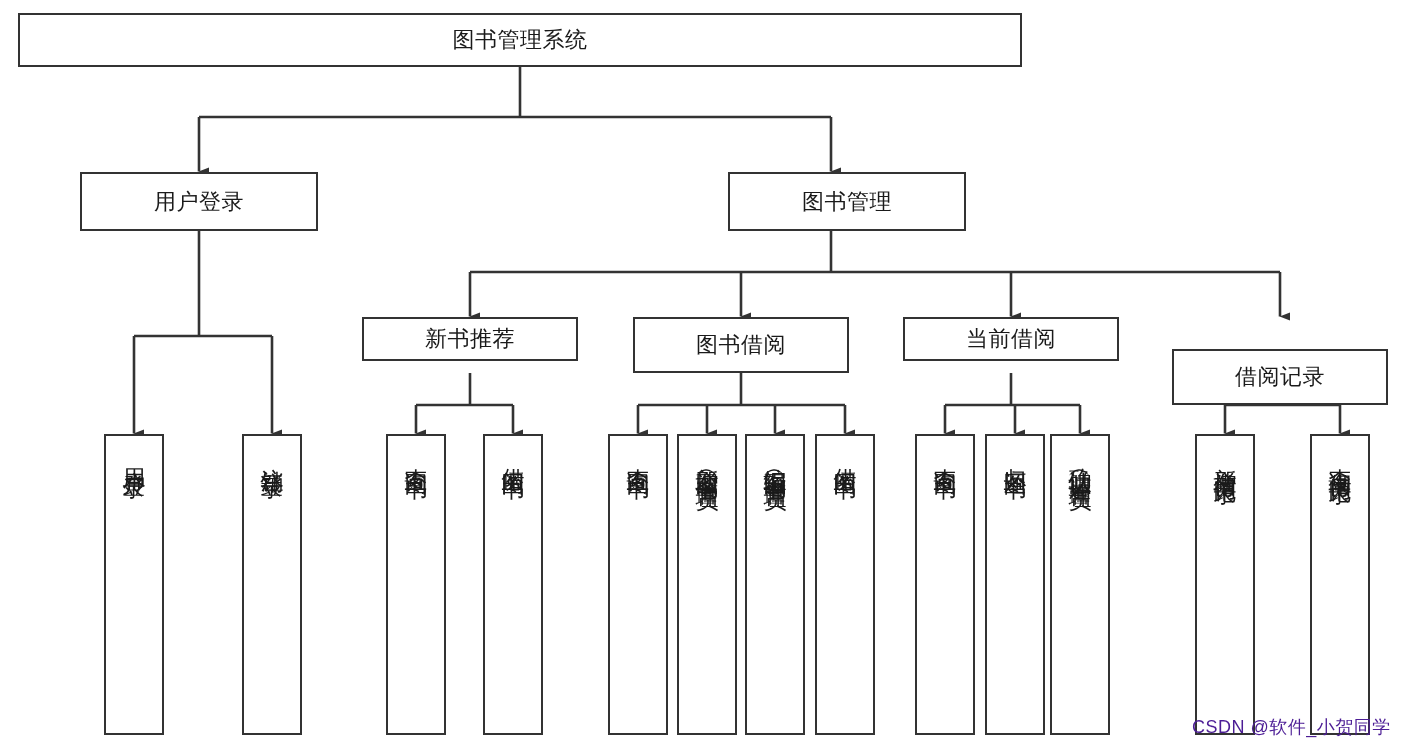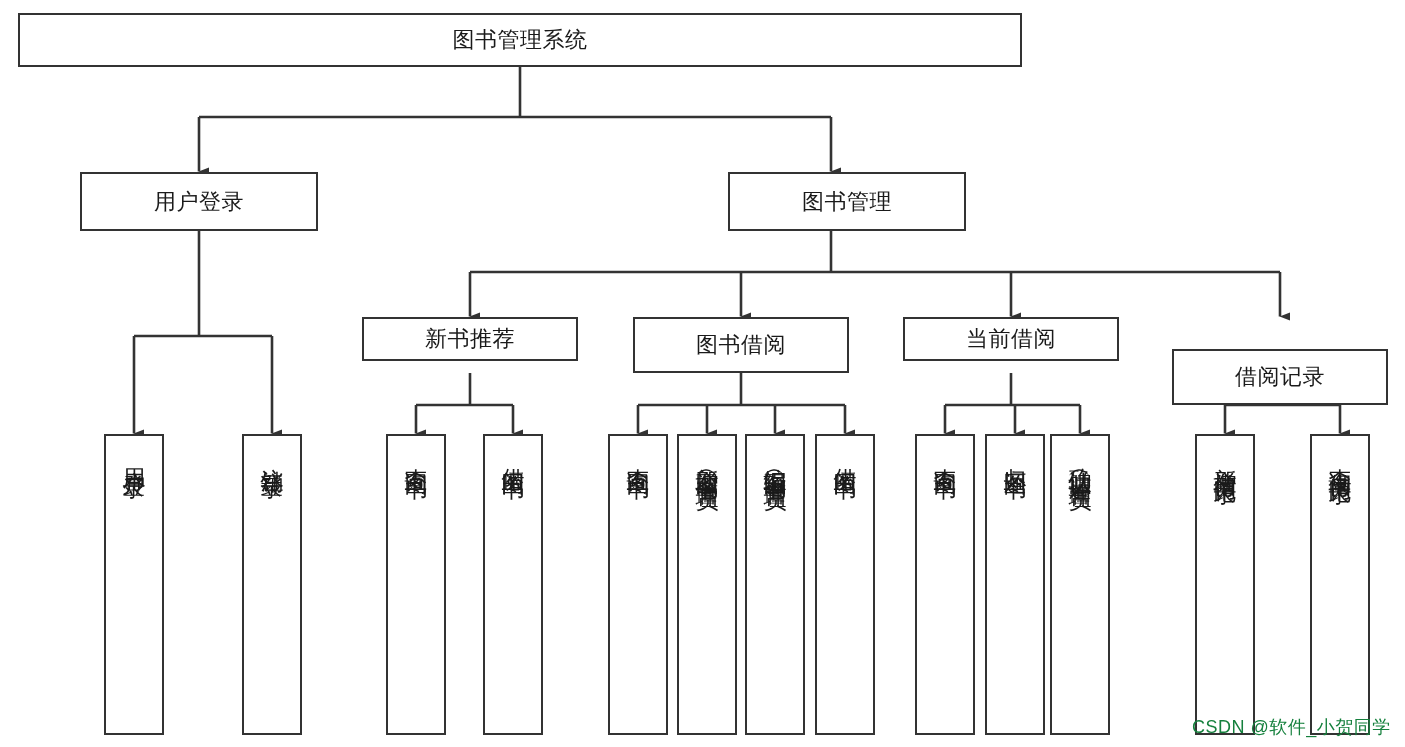--- a/index.html
+++ b/index.html
@@ -168,15 +168,15 @@
         <span class="node-label">确认归还（管理员）</span>
       </div>
       <div class="node vertical" style="left: 1195px; top: 434px; width: 60px; height: 301px;">
         <span class="node-label">新增借阅记录</span>
       </div>
       <div class="node vertical" style="left: 1310px; top: 434px; width: 60px; height: 301px;">
         <span class="node-label">查询借阅记录</span>
       </div>
     </div>
 
-  <div class="watermark" style="left: 1192px; top: 715px; color: #15803d;">CSDN @软件_小贺同学</div>
+  <div class="watermark" style="left: 1192px; top: 715px; color: #4c1d95;">CSDN @软件_小贺同学</div>
 
 </div>
 
 </body></html>

